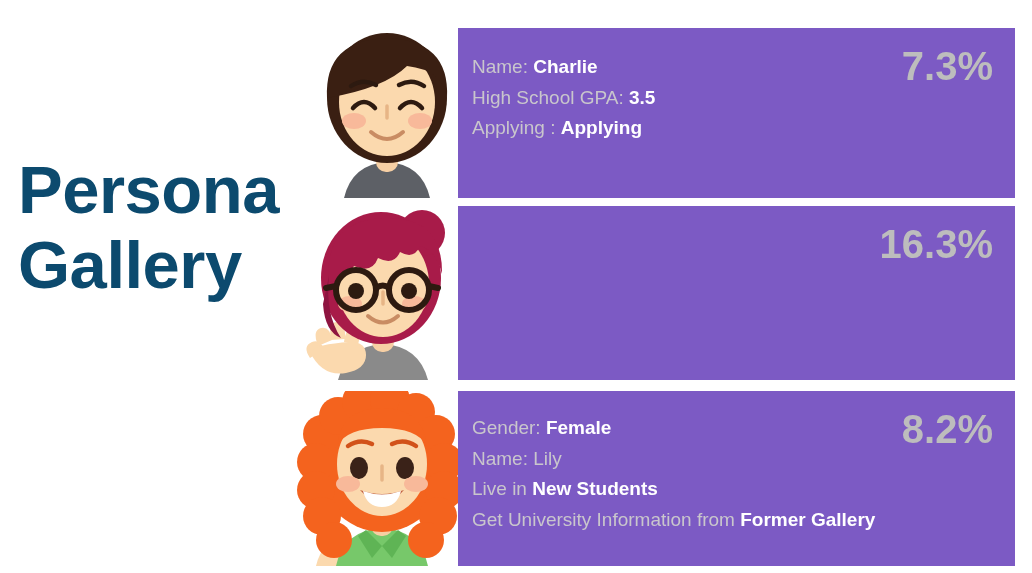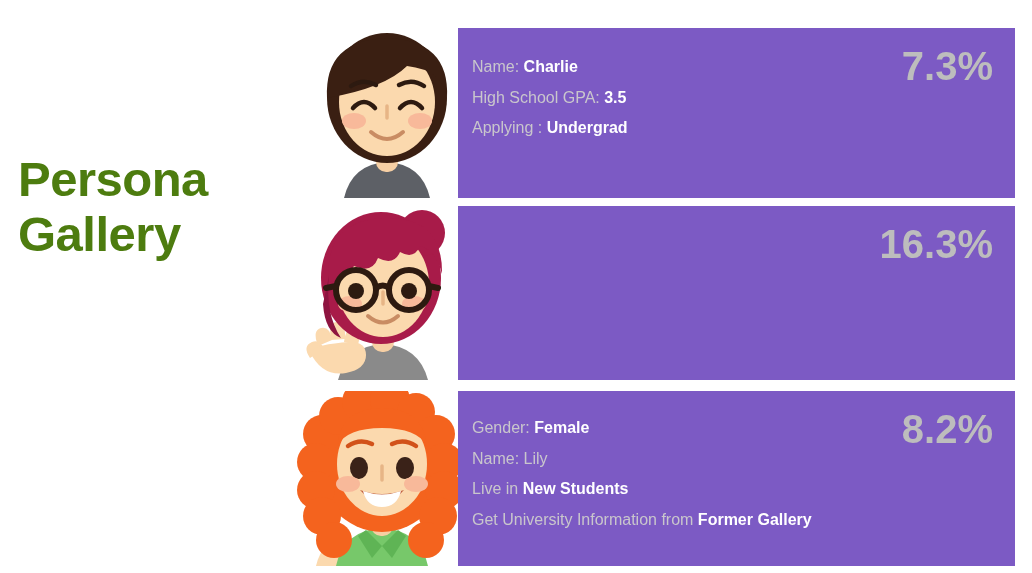--- a/index.html
+++ b/index.html
@@ -18,22 +18,22 @@
     height: 573px;
     background: #ffffff;
   }
 
   
   #page-title {
     position: absolute;
     left: 18px;
     top: 152px;
     width: 300px;
-    color: #4d7c0f;
-    font-size: 49px;
+    color: #0c4a6e;
+    font-size: 67px;
     font-weight: bold;
     line-height: 1.12;
     letter-spacing: -0.5px;
   }
   #page-title .tl { display: block; }
 
   
   .persona-row { position: absolute; left: 0; width: 1032px; }
   #row-0 { top: 28px;  height: 170px; }
   #row-1 { top: 206px; height: 174px; }
@@ -62,21 +62,21 @@
     padding: 24px 22px 10px 14px;
   }
 
   .card-lines {
     position: relative;
     z-index: 2;
   }
 
   .line {
     color: #c9c6cc;
-    font-size: 16px;
+    font-size: 19px;
     line-height: 30.5px;
     white-space: nowrap;
   }
   .line b { color: #ffffff; font-weight: bold; }
 
   .pct {
     position: absolute;
     right: 22px;
     top: 16px;
     color: #bdbdbd;
@@ -136,21 +136,21 @@
         <div class="line">
           <span>Name:</span>
           <b>Charlie</b>
         </div>
         <div class="line">
           <span>High School GPA:</span>
           <b>3.5</b>
         </div>
         <div class="line">
           <span>Applying :</span>
-          <b>Undergrad</b>
+          <b>Applying</b>
         </div>
       </div>
     </div>
   </div>
 
   <div class="persona-row" id="row-1">
 
     <div class="avatar-wrap">
       <svg width="180" height="174" viewBox="0 0 180 174" xmlns="http://www.w3.org/2000/svg">
 

